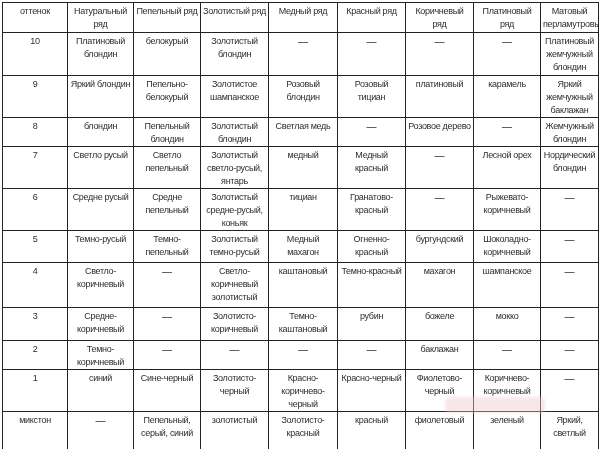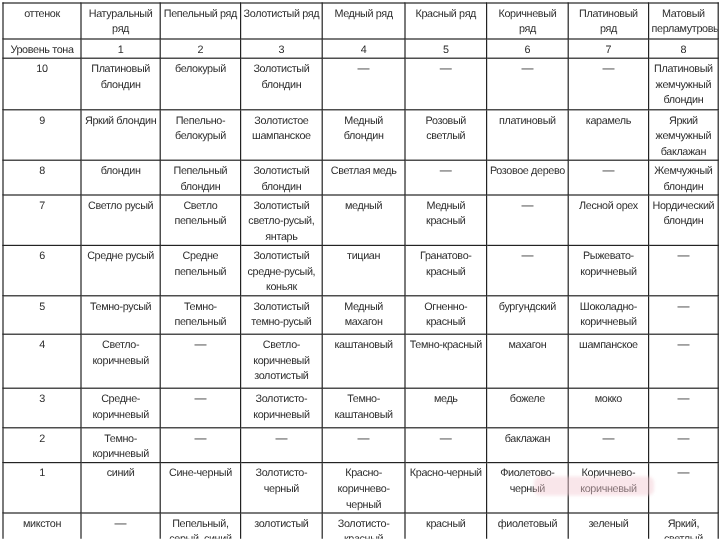--- a/index.html
+++ b/index.html
@@ -59,51 +59,40 @@
       <th>оттенок</th>
       <th>Натуральный ряд</th>
       <th>Пепельный ряд</th>
       <th>Золотистый ряд</th>
       <th>Медный ряд</th>
       <th>Красный ряд</th>
       <th>Коричневый ряд</th>
       <th>Платиновый ряд</th>
       <th>Матовый перламутровый</th>
     </tr>
-    <tr>
-      <th>Уровень тона</th>
-      <th>1</th>
-      <th>2</th>
-      <th>3</th>
-      <th>4</th>
-      <th>5</th>
-      <th>6</th>
-      <th>7</th>
-      <th>8</th>
-    </tr>
   </thead>
   <tbody id="tbody">
       <tr>
         <td>10</td>
         <td>Платиновый блондин</td>
         <td>белокурый</td>
         <td>Золотистый блондин</td>
         <td class="dash">—</td>
         <td class="dash">—</td>
         <td class="dash">—</td>
         <td class="dash">—</td>
         <td>Платиновый жемчужный блондин</td>
       </tr>
       <tr>
         <td>9</td>
         <td>Яркий блондин</td>
         <td>Пепельно-белокурый</td>
         <td>Золотистое шампанское</td>
-        <td>Медный блондин</td>
-        <td>Розовый светлый</td>
+        <td>Розовый блондин</td>
+        <td>Розовый тициан</td>
         <td>платиновый</td>
         <td>карамель</td>
         <td>Яркий жемчужный баклажан</td>
       </tr>
       <tr>
         <td>8</td>
         <td>блондин</td>
         <td>Пепельный блондин</td>
         <td>Золотистый блондин</td>
         <td>Светлая медь</td>
@@ -155,21 +144,21 @@
         <td>махагон</td>
         <td>шампанское</td>
         <td class="dash">—</td>
       </tr>
       <tr>
         <td>3</td>
         <td>Средне-коричневый</td>
         <td class="dash">—</td>
         <td>Золотисто-коричневый</td>
         <td>Темно-каштановый</td>
-        <td>медь</td>
+        <td>рубин</td>
         <td>божеле</td>
         <td>мокко</td>
         <td class="dash">—</td>
       </tr>
       <tr>
         <td>2</td>
         <td>Темно-коричневый</td>
         <td class="dash">—</td>
         <td class="dash">—</td>
         <td class="dash">—</td>

